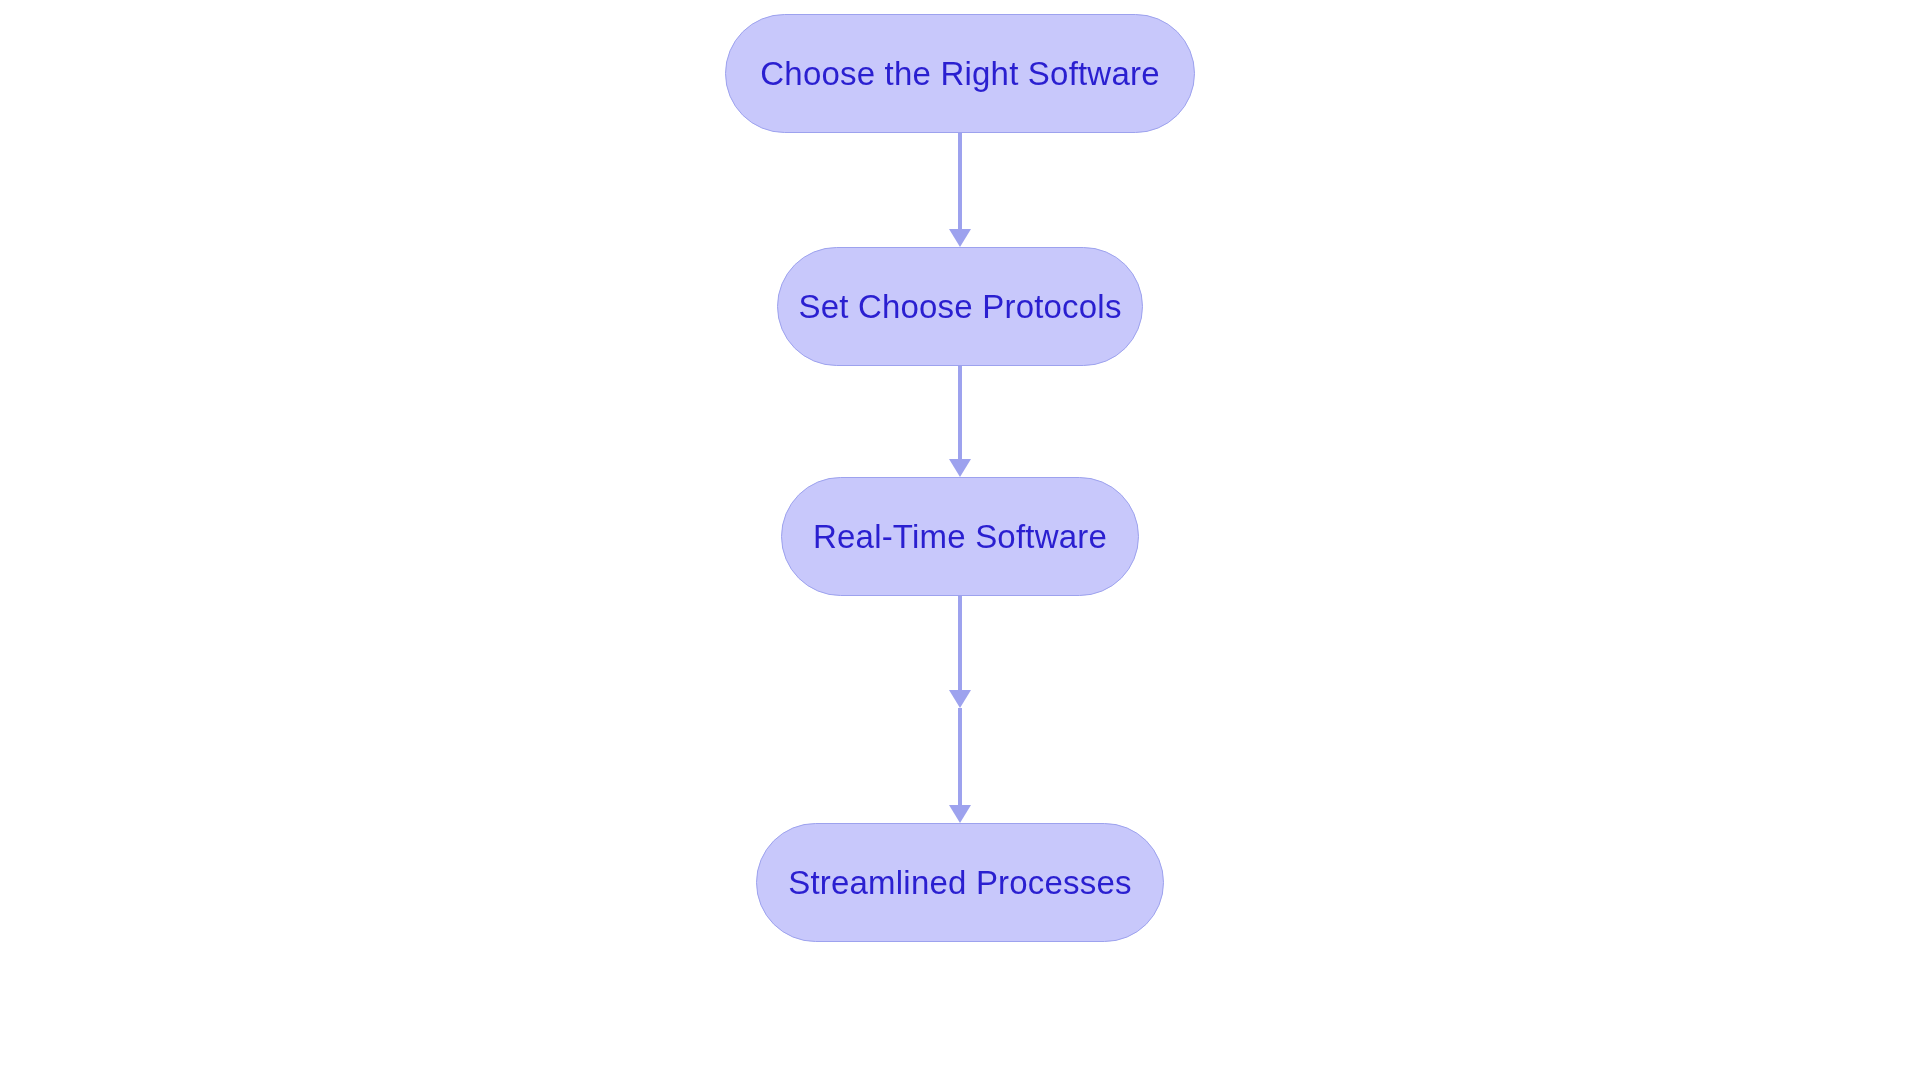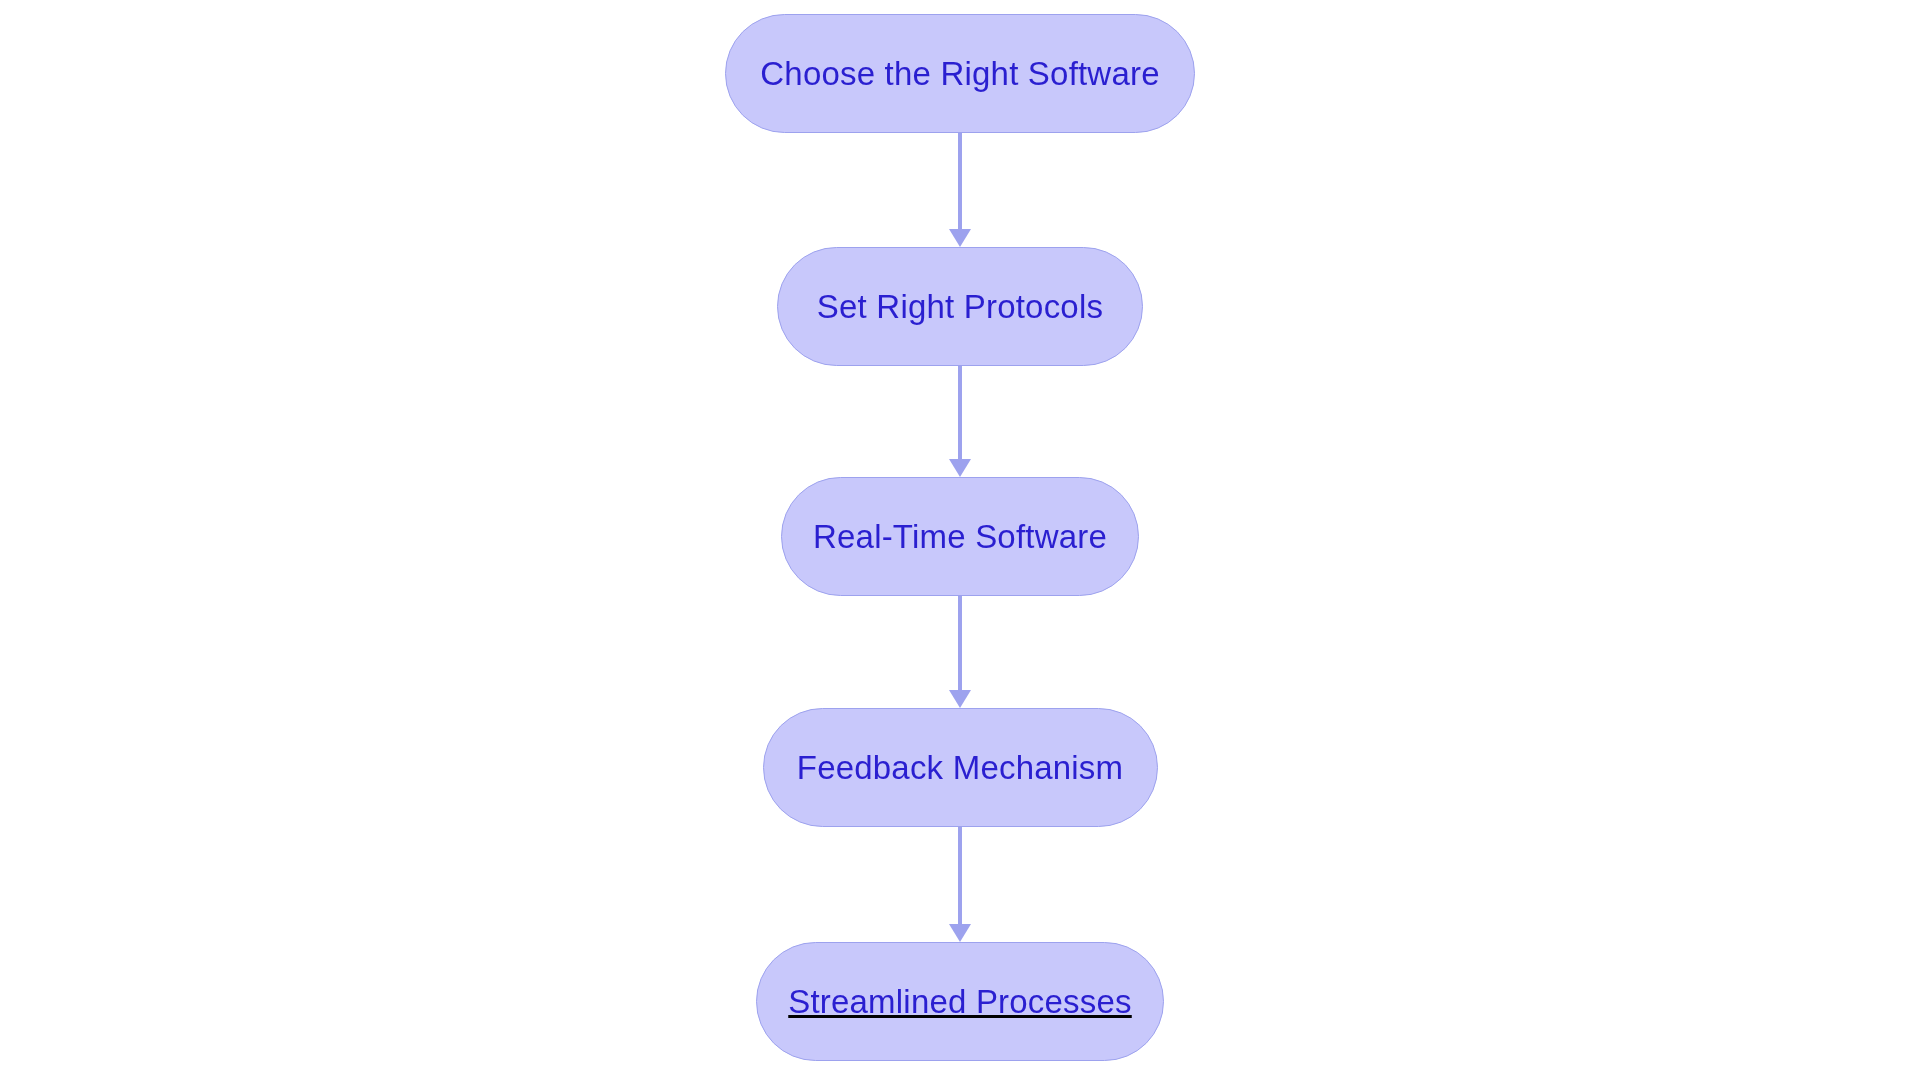--- a/index.html
+++ b/index.html
@@ -58,21 +58,21 @@
     white-space: nowrap;
     font-family: "Liberation Sans", sans-serif;
     text-align: center;
   }
 
   
   .node.n0 { width: 470px; }
   .node.n1 { width: 366px; }
   .node.n2 { width: 358px; }
   .node.n3 { width: 395px; }
-  .node.n4 { width: 408px; text-decoration: underline; }
+  .node.n4 { width: 408px; }
 
   
   .connector {
     position: relative;
     width: 24px;
     flex: 0 0 auto;
     display: flex;
     flex-direction: column;
     align-items: center;
     z-index: 1;
@@ -110,40 +110,37 @@
     <div class="node n0">
       <span class="node-label">Choose the Right Software</span>
     </div>
 
     <div class="connector c0">
       <div class="line"></div>
       <div class="arrowhead"></div>
     </div>
 
     <div class="node n1">
-      <span class="node-label">Set Right Protocols</span>
+      <span class="node-label">Set Choose Protocols</span>
     </div>
 
     <div class="connector c1">
       <div class="line"></div>
       <div class="arrowhead"></div>
     </div>
 
     <div class="node n2">
       <span class="node-label">Real-Time Software</span>
     </div>
 
     <div class="connector c2">
       <div class="line"></div>
       <div class="arrowhead"></div>
     </div>
 
-    <div class="node n3">
-      <span class="node-label">Feedback Mechanism</span>
-    </div>
 
     <div class="connector c3">
       <div class="line"></div>
       <div class="arrowhead"></div>
     </div>
 
     <div class="node n4">
       <span class="node-label">Streamlined Processes</span>
     </div>
 

